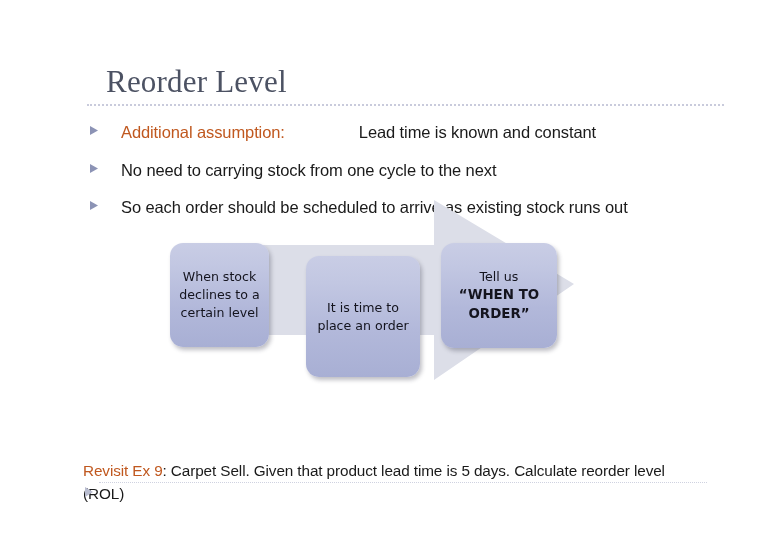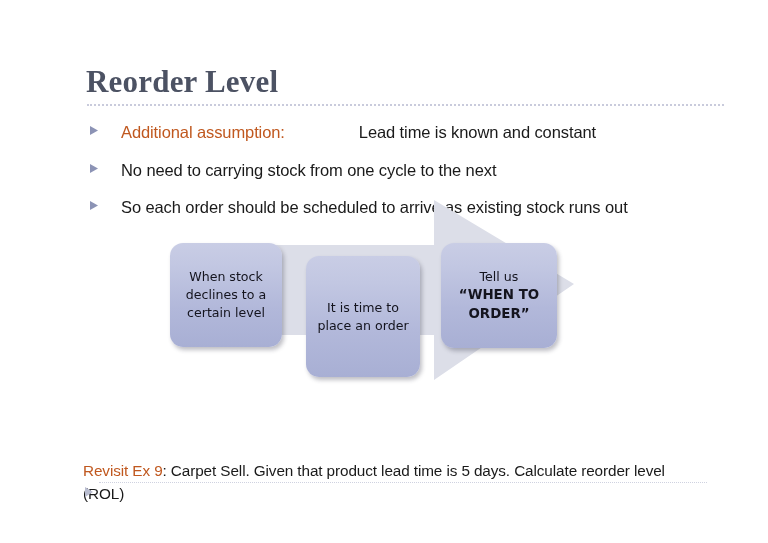--- a/index.html
+++ b/index.html
@@ -18,25 +18,25 @@
 
   .slide {
     position: absolute;
     inset: 0;
     background: #ffffff;
   }
 
   
   .slide-title {
     position: absolute;
-    left: 86px;
+    left: 106px;
     top: 64px;
     font-family: "Liberation Serif", "DejaVu Serif", serif;
     font-size: 31px;
-    font-weight: 700;
+    font-weight: 400;
     color: #4c5263;
     letter-spacing: 0.2px;
     white-space: nowrap;
   }
   .title-rule {
     position: absolute;
     left: 87px;
     top: 104px;
     width: 637px;
     height: 0;
@@ -112,21 +112,21 @@
   .proc-text.emph {
     font-weight: 700;
     font-size: 13.4px;
     line-height: 1.36;
   }
   .proc-text .lead {
     font-weight: 400;
     font-size: 12.6px;
   }
 
-  #box1 { left: 170px; top: 243px; width: 112px; height: 104px; }
+  #box1 { left: 170px; top: 243px; width: 99px; height: 104px; }
   #box2 { left: 306px; top: 256px; width: 114px; height: 121px;  }
   #box3 { left: 441px; top: 243px; width: 116px; height: 105px; }
 
   
   .formula-box {
     position: absolute;
     left: 99px;
     top: 389px;
     width: 612px;
     height: 48px;

